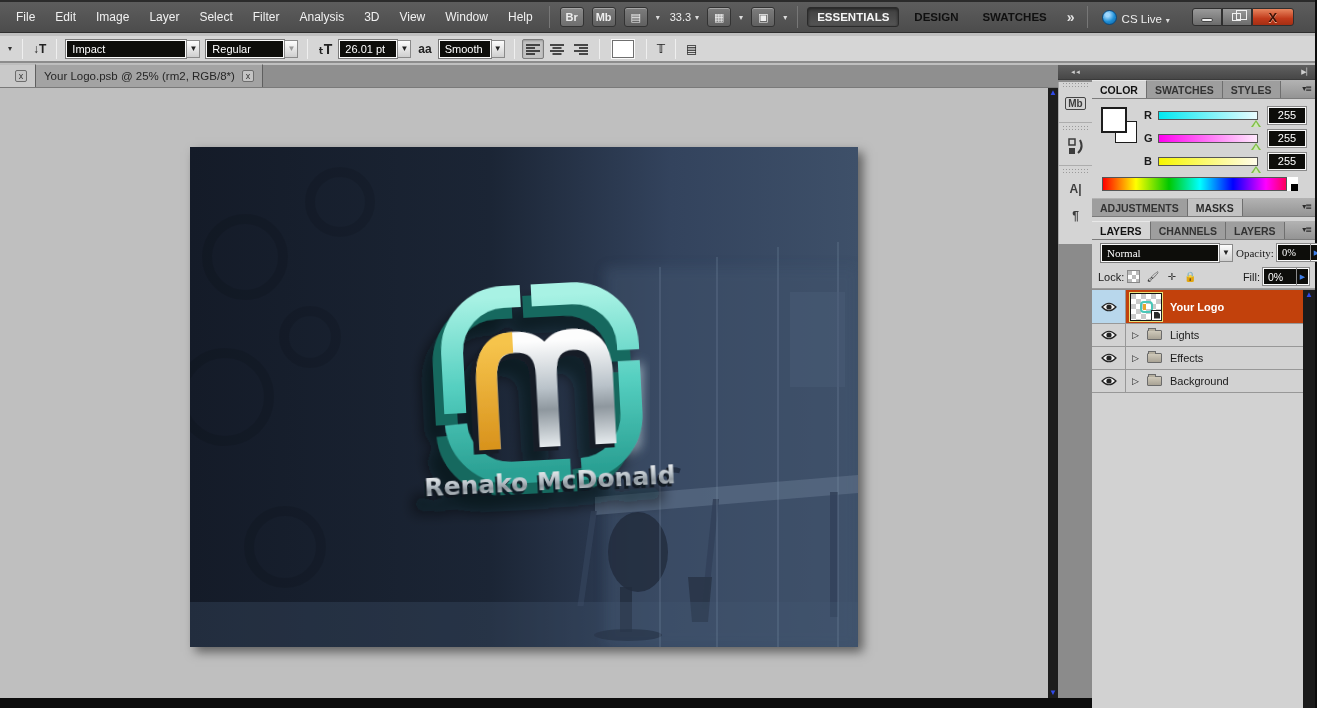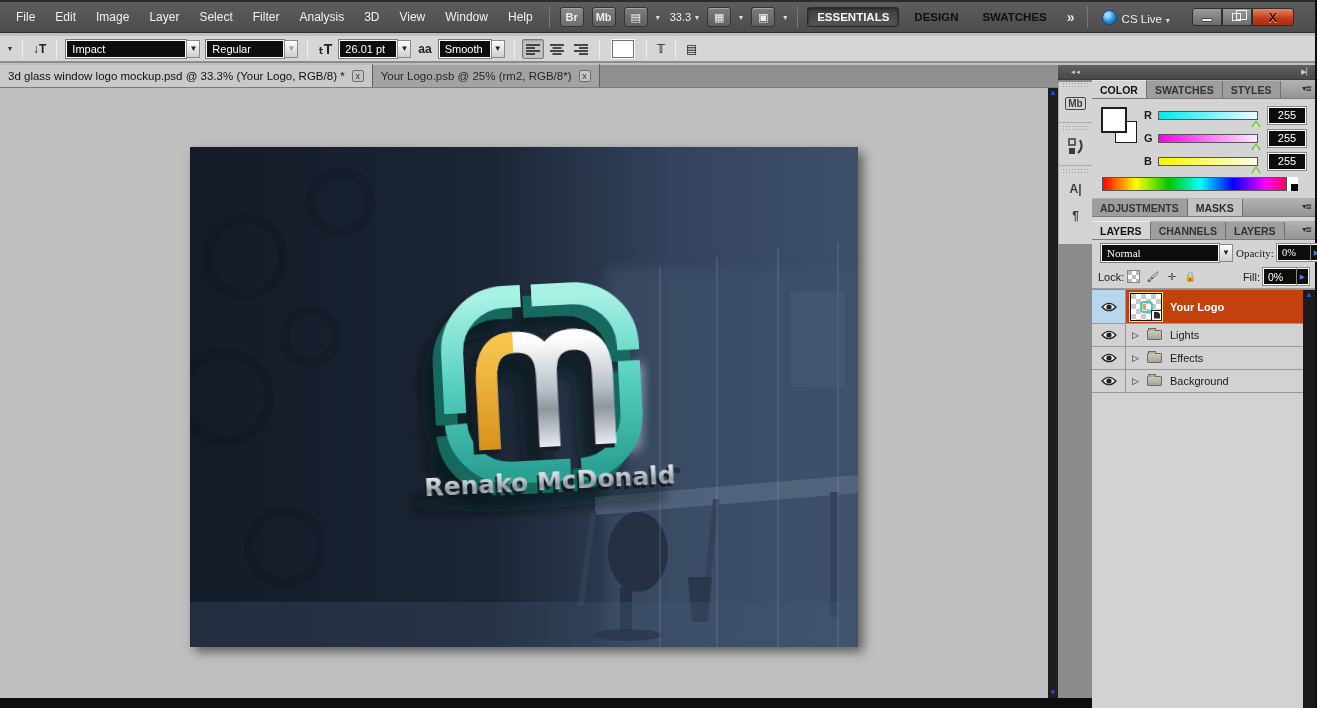--- a/index.html
+++ b/index.html
@@ -262,21 +262,20 @@
     <span class="ob-sep"></span>
     <span class="color-swatch-btn"></span>
     <span class="ob-sep"></span>
     <span class="ob-icon">𝕋</span>
     <span class="ob-sep"></span>
     <span class="ob-icon">▤</span>
   </div>
 
   <div id="tabbar">
     <span class="doc-tab active">
-      <span>3d glass window logo mockup.psd @ 33.3% (Your Logo, RGB/8) *</span>
       <span class="tab-close">x</span>
     </span>
     <span class="doc-tab inactive">
       <span>Your Logo.psb @ 25% (rm2, RGB/8*)</span>
       <span class="tab-close">x</span>
     </span>
   </div>
 
   <div id="canvas-area">
     <div id="doc">

